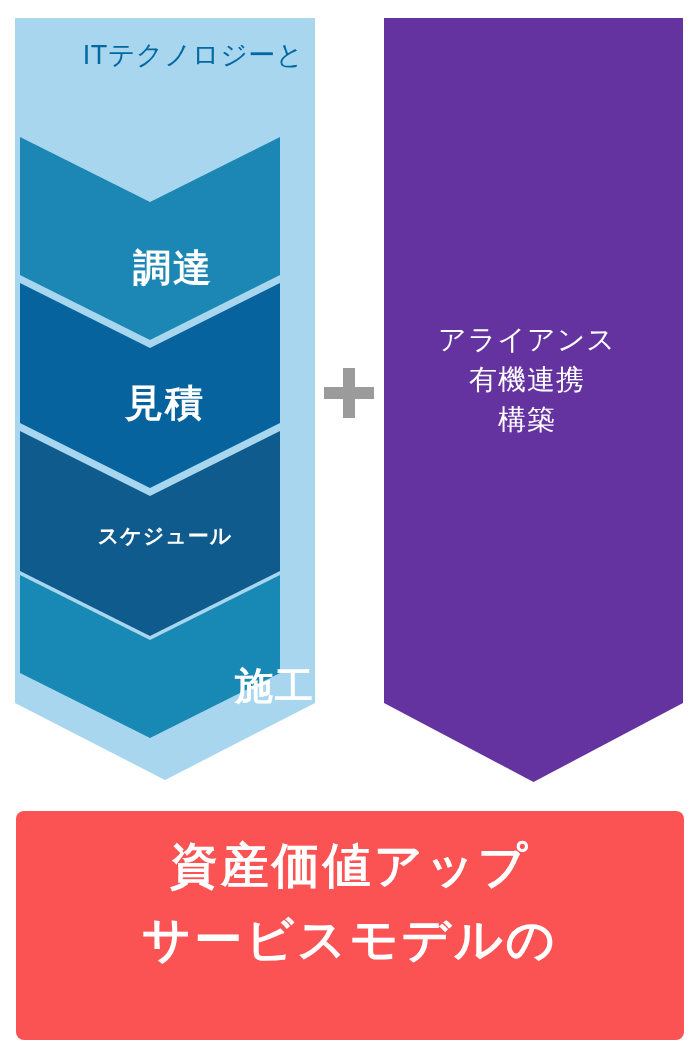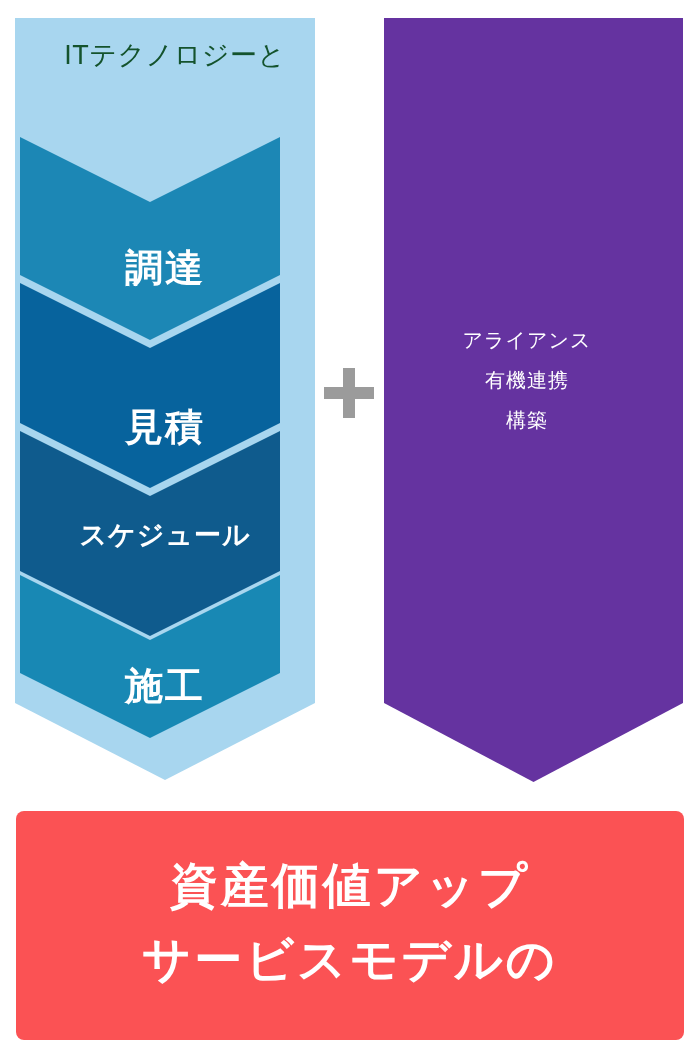--- a/index.html
+++ b/index.html
@@ -5,68 +5,68 @@
   * { margin:0; padding:0; box-sizing:border-box; }
   body { background:#ffffff; font-family:"Liberation Sans","DejaVu Sans",sans-serif; }
   .canvas { position:relative; width:700px; height:1060px; background:#ffffff; overflow:hidden; }
 
   
   .left-banner {
     position:absolute; left:15px; top:18px; width:300px; height:762px;
     clip-path: polygon(0 0, 300px 0, 300px 685px, 150px 762px, 0 685px);
   }
   .heading {
-    position:absolute; left:25px; top:36px; width:300px;
-    text-align:center; font-size:27px; line-height:38px; color:#14532d;
+    position:absolute; left:4px; top:36px; width:300px;
+    text-align:right; font-size:27px; line-height:38px; color:#0369a1;
     font-weight:500; letter-spacing:0.5px;
   }
   .chevron { position:absolute; left:20px; width:260px; }
   .chev-1 { top:137px; height:203px;
     clip-path: polygon(0 0,130px 65px,260px 0,260px 138px,130px 203px,0 138px); }
   .chev-2 { top:283px; height:205px;
     clip-path: polygon(0 0,130px 65px,260px 0,260px 140px,130px 205px,0 140px); }
   .chev-3 { top:431px; height:205px;
     clip-path: polygon(0 0,130px 65px,260px 0,260px 140px,130px 205px,0 140px); }
   .chev-4 { top:575px; height:163px;
     clip-path: polygon(0 0,130px 65px,260px 0,260px 98px,130px 163px,0 98px); }
 
   .step-label {
     position:absolute; left:15px; width:300px; text-align:center;
     color:#ffffff; font-weight:bold; font-size:38px; line-height:38px;
     letter-spacing:2px;
   }
-  .step-label.small { font-size:27px; line-height:33px; letter-spacing:1px; }
-  .lbl-1 { top:249px; }
-  .lbl-2 { top:408px; }
+  .step-label.small { font-size:21px; line-height:33px; letter-spacing:1px; }
+  .lbl-1 { top:249px;margin-left:8px; }
+  .lbl-2 { top:384px; }
   .lbl-3 { top:519px; }
-  .lbl-4 { top:667px; }
+  .lbl-4 { top:667px;text-align:right; }
 
   
   .plus { position:absolute; left:324px; top:368px; width:50px; height:50px; }
   .plus .h { position:absolute; left:0; top:19px; width:50px; height:12px; }
   .plus .v { position:absolute; left:19px; top:0; width:12px; height:50px; }
 
   
   .right-banner {
     position:absolute; left:384px; top:18px; width:299px; height:764px;
     clip-path: polygon(0 0, 299px 0, 299px 685px, 149.5px 764px, 0 685px);
   }
   .right-text {
     position:absolute; left:384px; top:320px; width:286px;
-    text-align:center; color:#ffffff; font-size:20px; line-height:40px;
+    text-align:center; color:#ffffff; font-size:28px; line-height:40px;
     letter-spacing:1px;
   }
 
   
   .result-box {
     position:absolute; left:16px; top:811px; width:668px; height:229px;
     border-radius:8px;
   }
   .result-text {
-    position:absolute; left:16px; top:811px; width:668px; padding-top:38px;
+    position:absolute; left:16px; top:791px; width:668px; padding-top:38px;
     text-align:center; color:#ffffff; font-weight:bold;
     font-size:48px; line-height:74px; letter-spacing:3px;
   }
 </style>
 </head>
 <body>
 
 <div class="canvas">
 
   <div class="left-banner" style="background: rgb(168, 214, 239);"></div>

